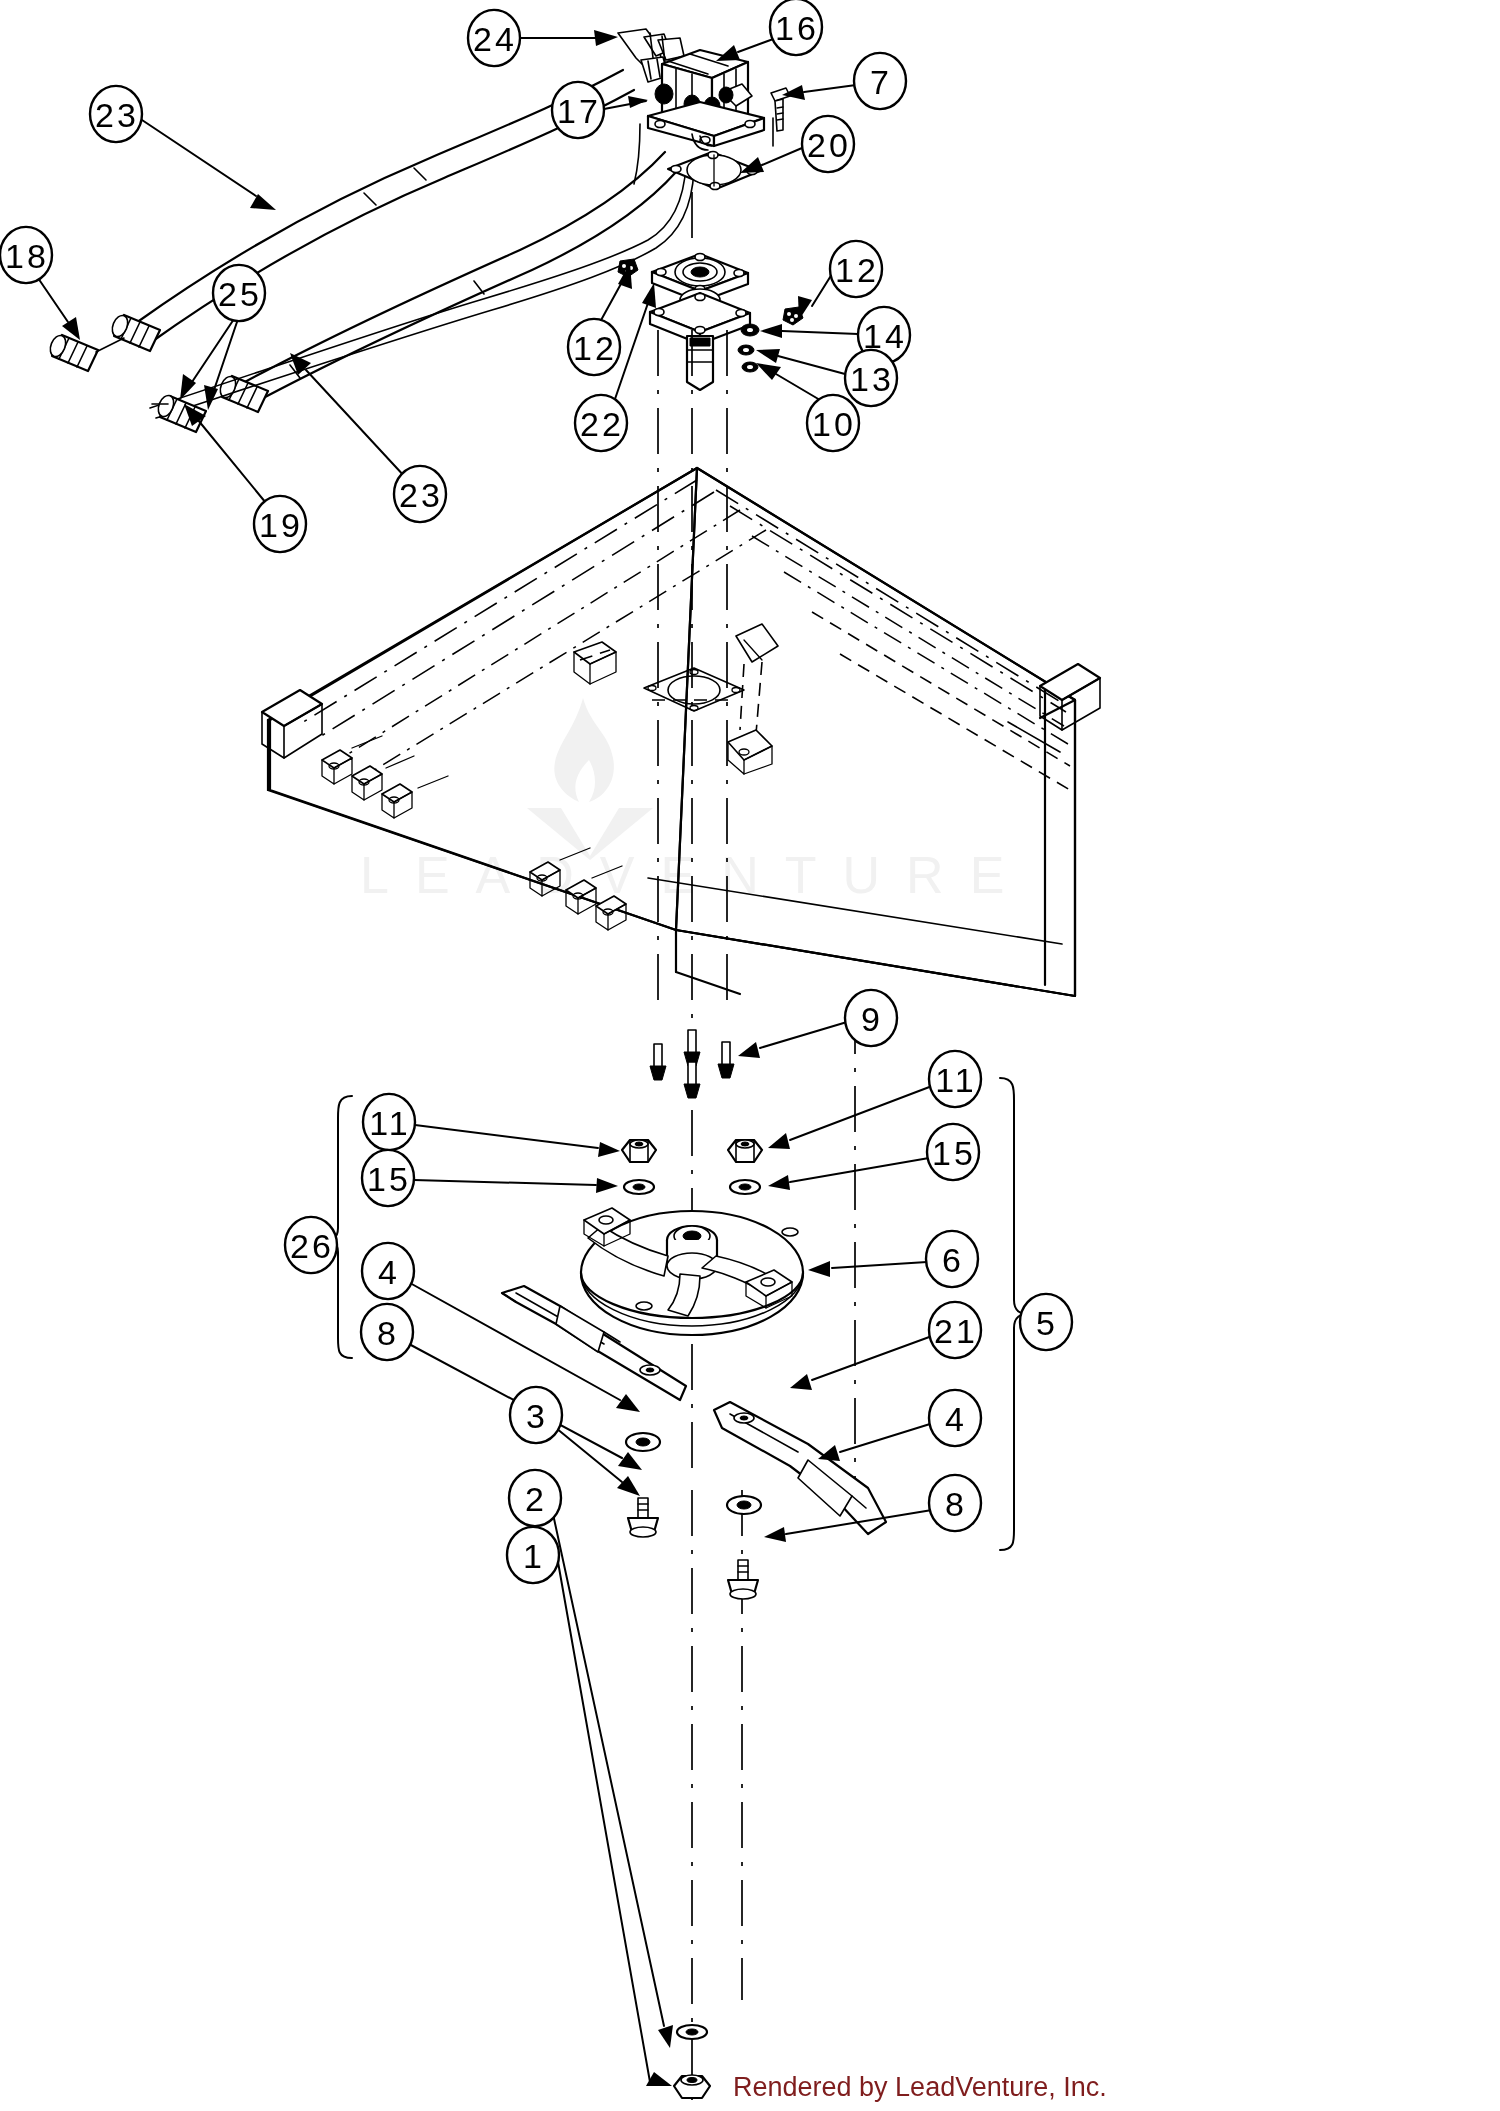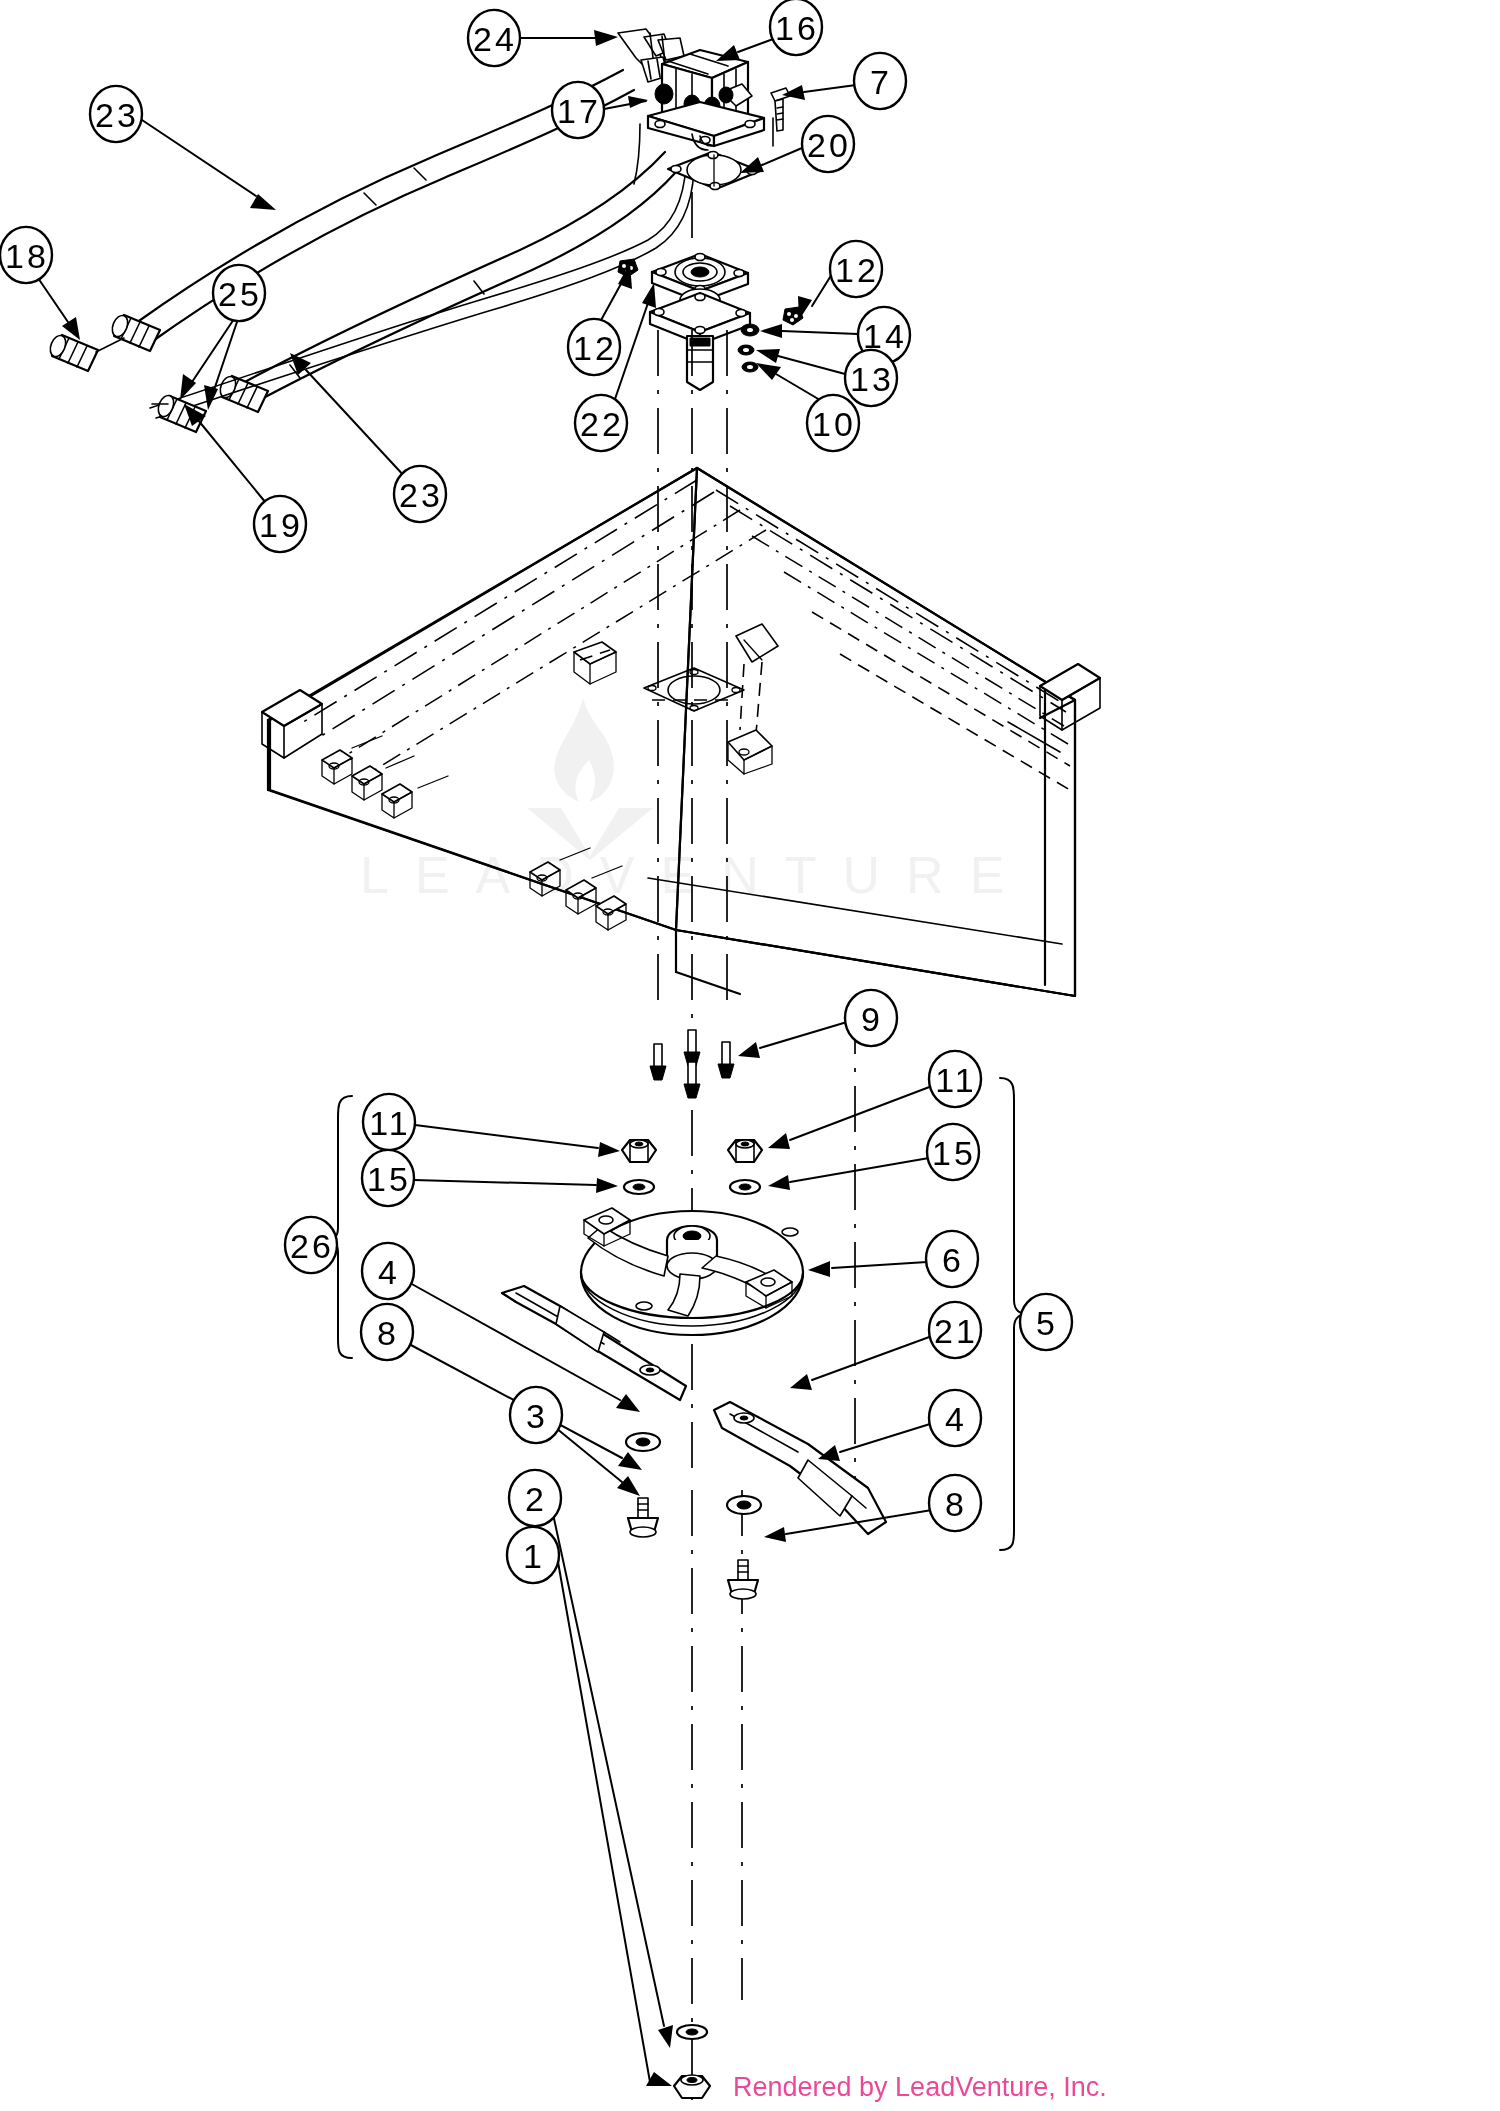--- a/index.html
+++ b/index.html
@@ -66,21 +66,21 @@
     left: 505px;
     top: 690px;
     width: 170px;
     height: 170px;
   }
   #footer-credit {
     position: absolute;
     left: 733px;
     top: 2072px;
     font-size: 27px;
-    color: #ec4899;
+    color: #7f1d1d;
     font-family: "Liberation Sans", sans-serif;
     white-space: nowrap;
   }
 </style>
 </head>
 <body>
 
 <div id="diagram-root">
 
   <div class="watermark" id="wm-mark">

